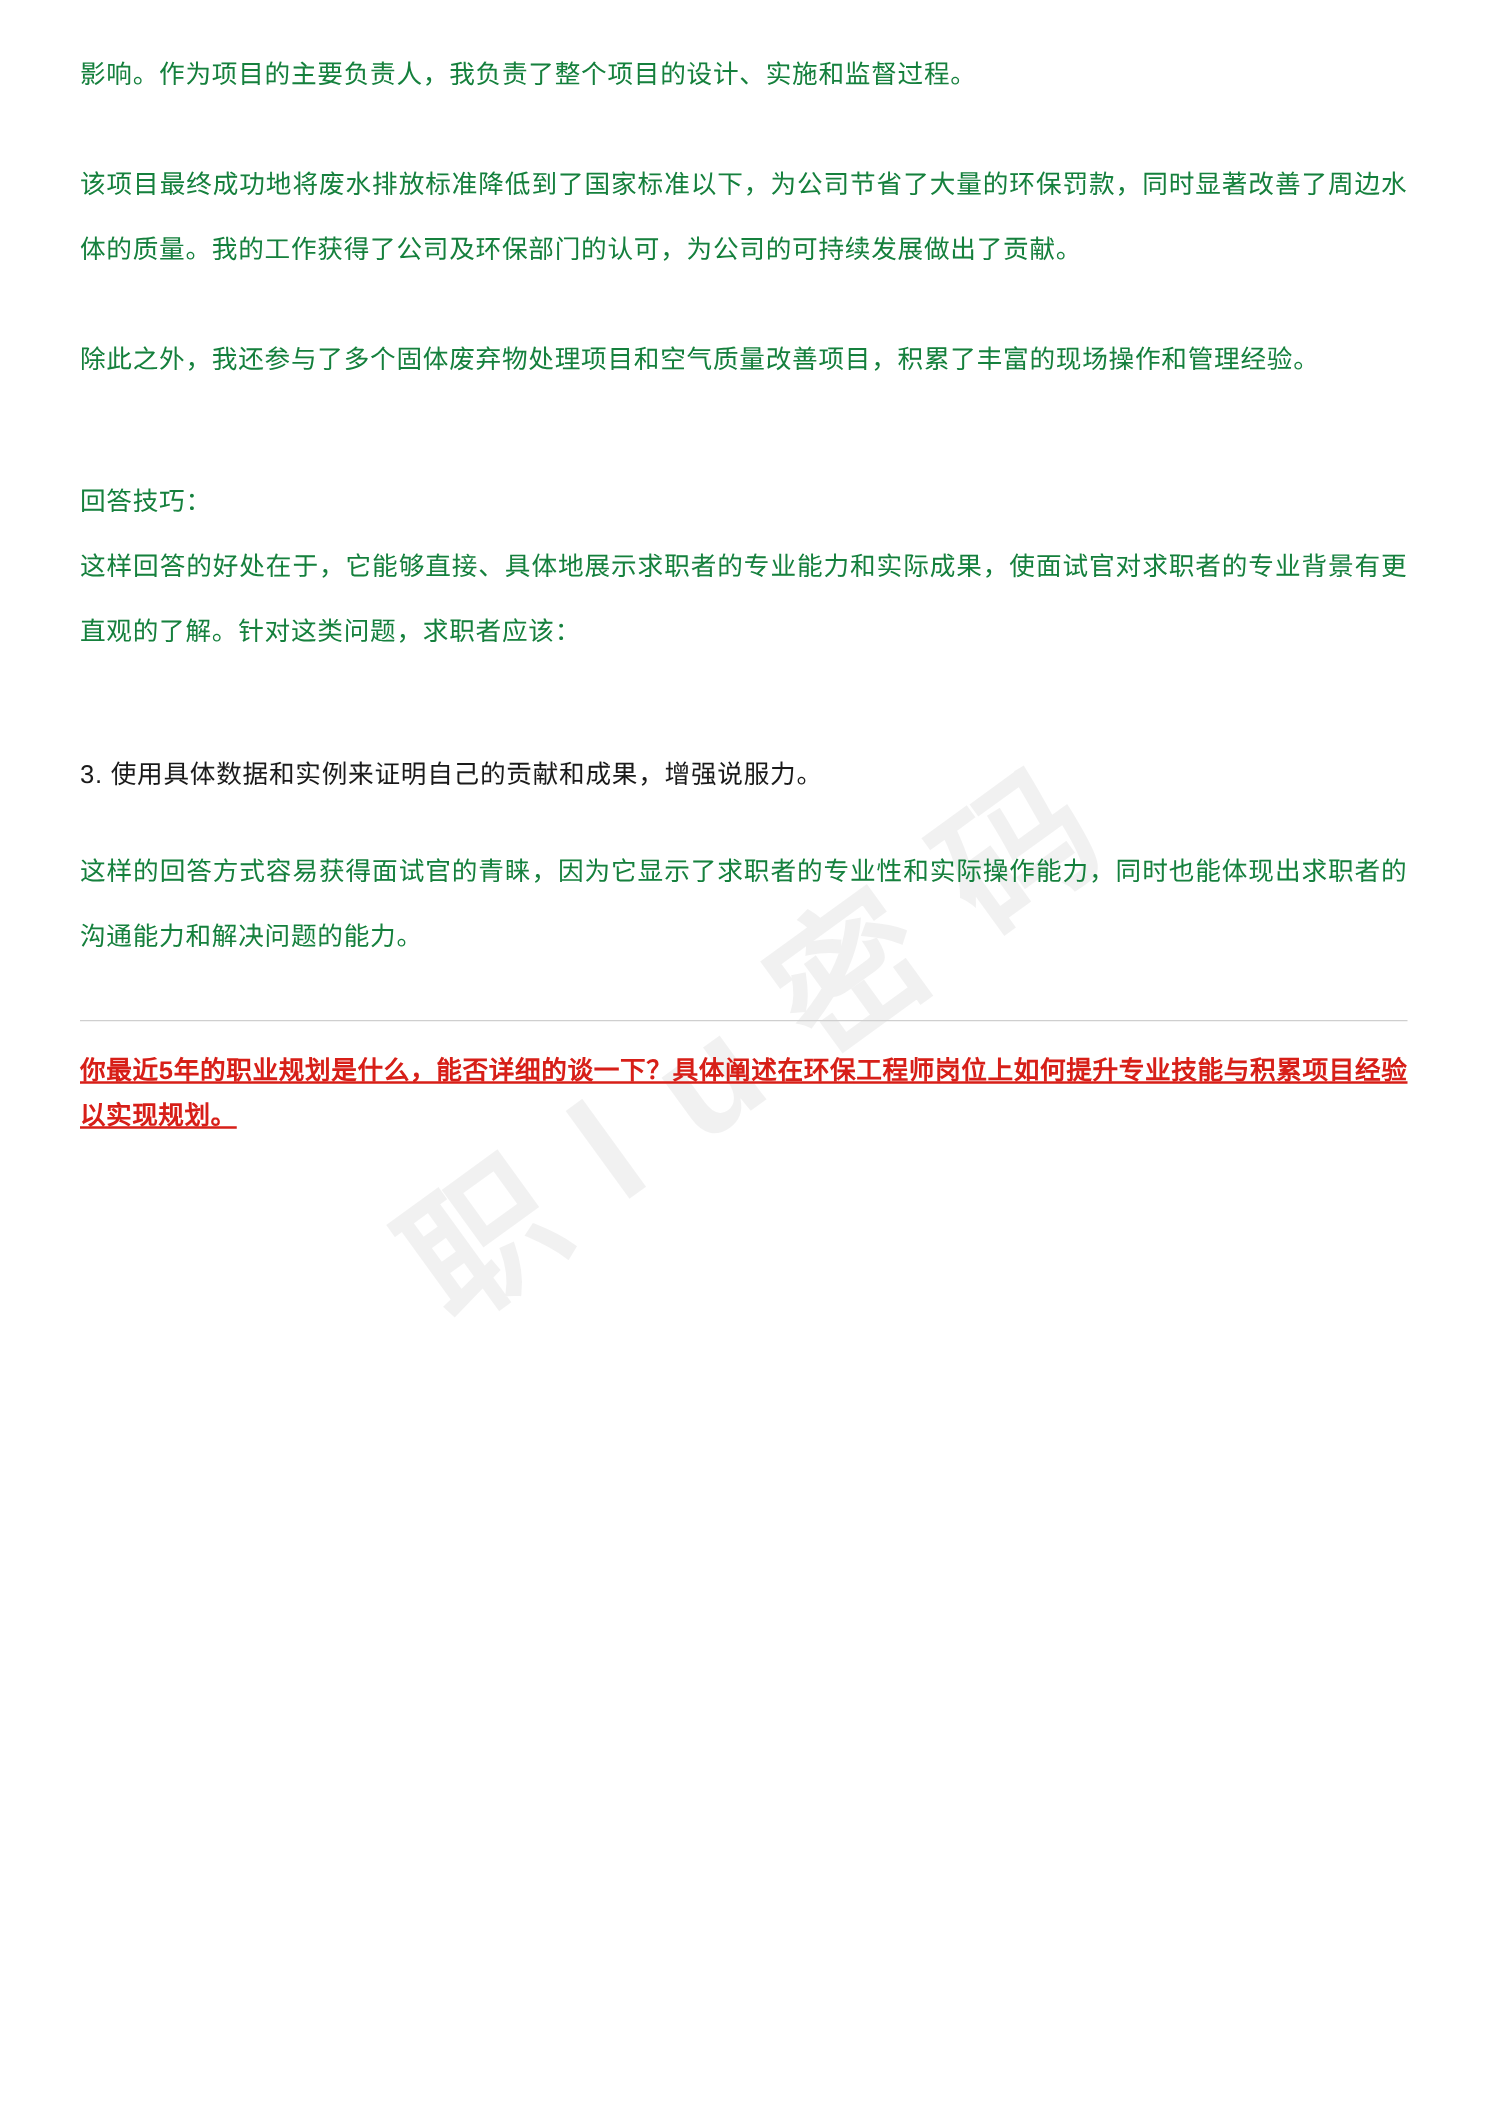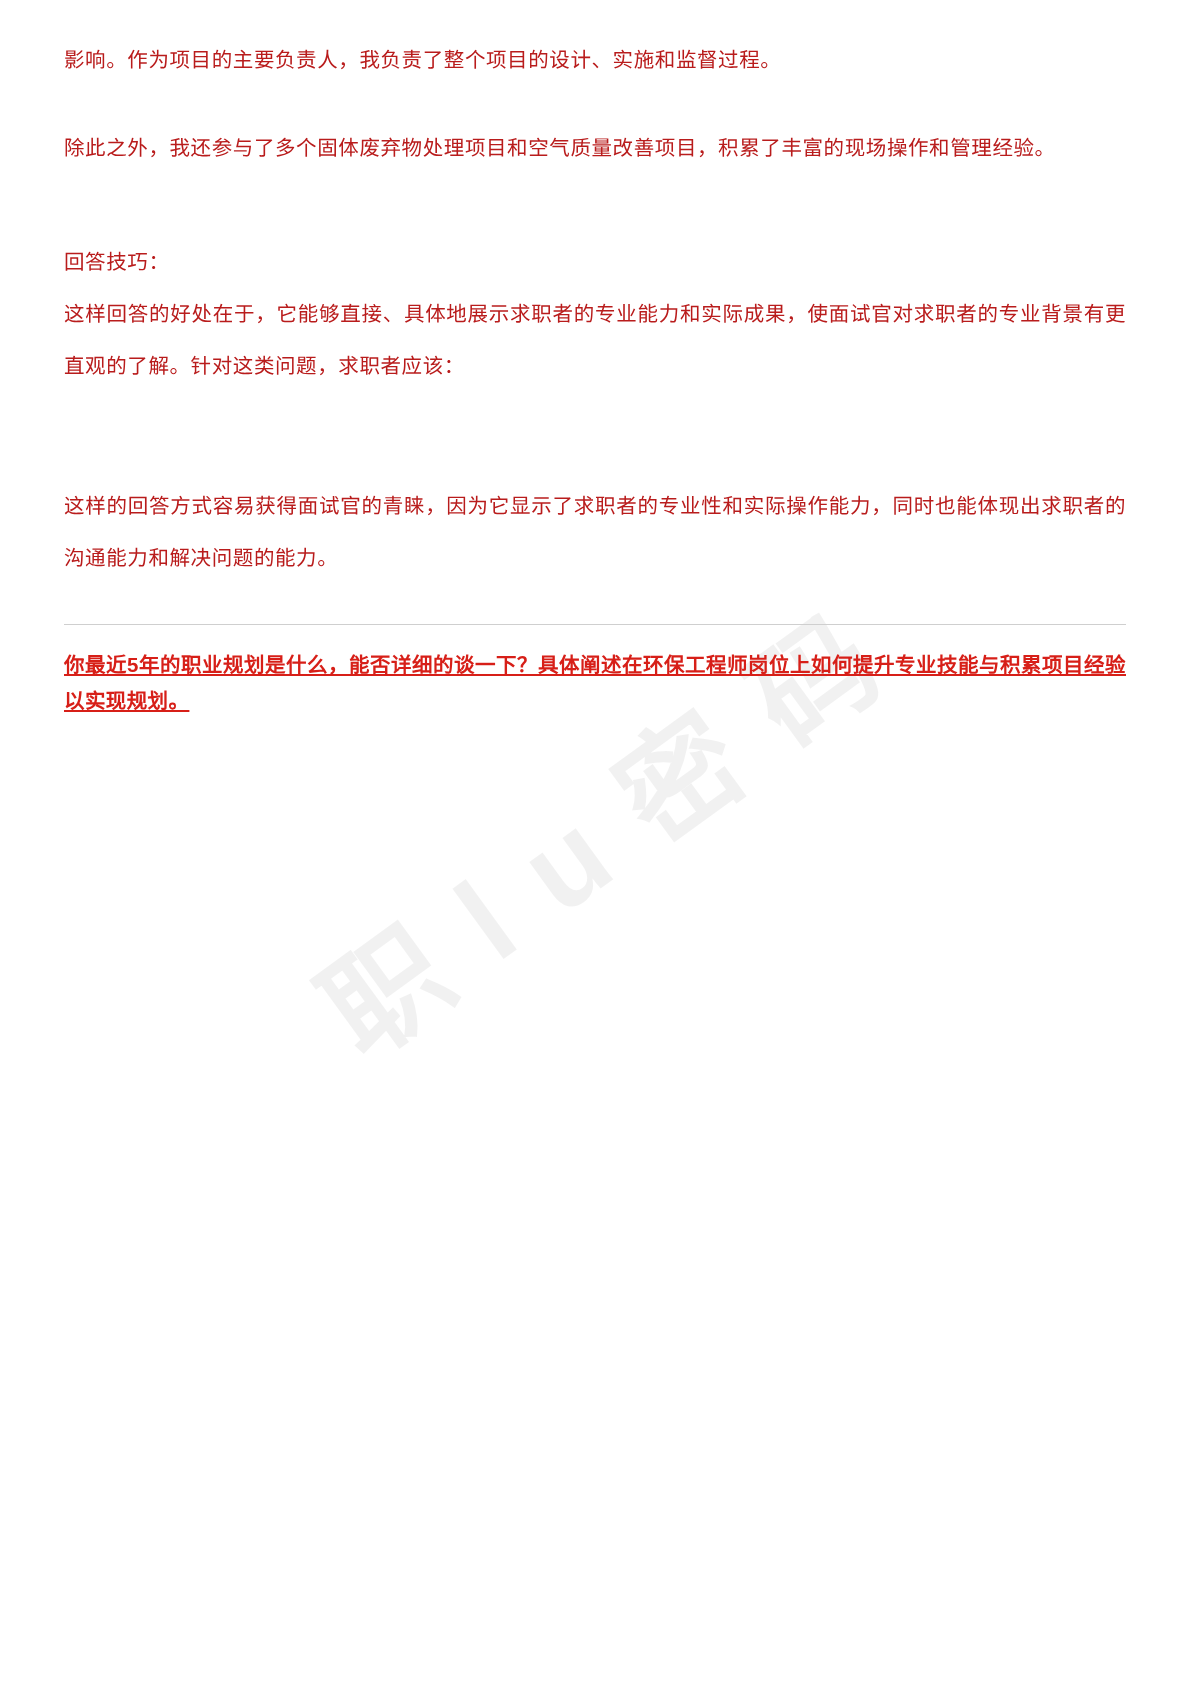--- a/index.html
+++ b/index.html
@@ -54,21 +54,21 @@
     position: relative;
     z-index: 10;
   }
 
   p.para {
     font-size: 20.5px;
     line-height: 52px;
     margin: 0 0 36px 0;
     text-align: justify;
     letter-spacing: 0.6px;
-    color: #b91c1c;
+    color: #15803d;
   }
   p.para.tight {
     margin-bottom: 0;
   }
   .gap-lg { height: 26px; }
 
   .list-item {
     font-size: 20.5px;
     line-height: 52px;
     margin: 0;
@@ -111,29 +111,31 @@
 
 <div class="page">
 
   <div class="watermark">
     <span>职 l u 密 码</span>
   </div>
 
   <div class="content">
 
     <p class="para">影响。作为项目的主要负责人，我负责了整个项目的设计、实施和监督过程。</p>
+    <p class="para">该项目最终成功地将废水排放标准降低到了国家标准以下，为公司节省了大量的环保罚款，同时显著改善了周边水体的质量。我的工作获得了公司及环保部门的认可，为公司的可持续发展做出了贡献。</p>
     <p class="para">除此之外，我还参与了多个固体废弃物处理项目和空气质量改善项目，积累了丰富的现场操作和管理经验。</p>
 
     <div class="gap-lg"></div>
 
     <p class="para tight">回答技巧：</p>
     <p class="para">这样回答的好处在于，它能够直接、具体地展示求职者的专业能力和实际成果，使面试官对求职者的专业背景有更直观的了解。针对这类问题，求职者应该：</p>
 
     <div class="gap-lg"></div>
 
+    <p class="list-item">3. 使用具体数据和实例来证明自己的贡献和成果，增强说服力。</p>
 
     <div class="gap-lg"></div>
 
     <p class="para">这样的回答方式容易获得面试官的青睐，因为它显示了求职者的专业性和实际操作能力，同时也能体现出求职者的沟通能力和解决问题的能力。</p>
 
     <hr class="divider">
 
     <p class="question">你最近5年的职业规划是什么，能否详细的谈一下？具体阐述在环保工程师岗位上如何提升专业技能与积累项目经验以实现规划。</p>
 
   </div>

